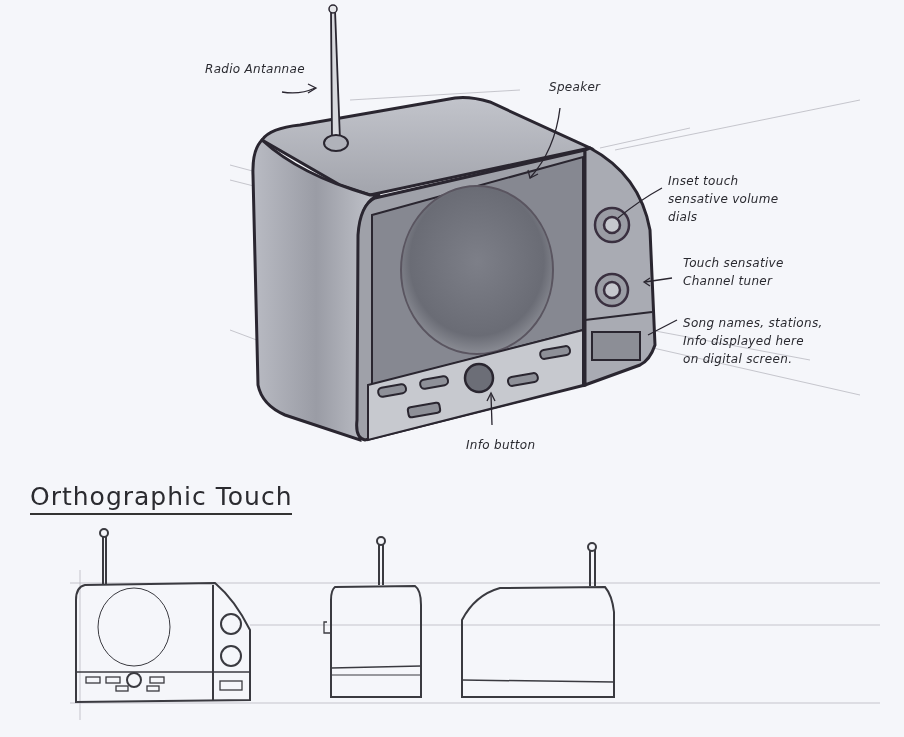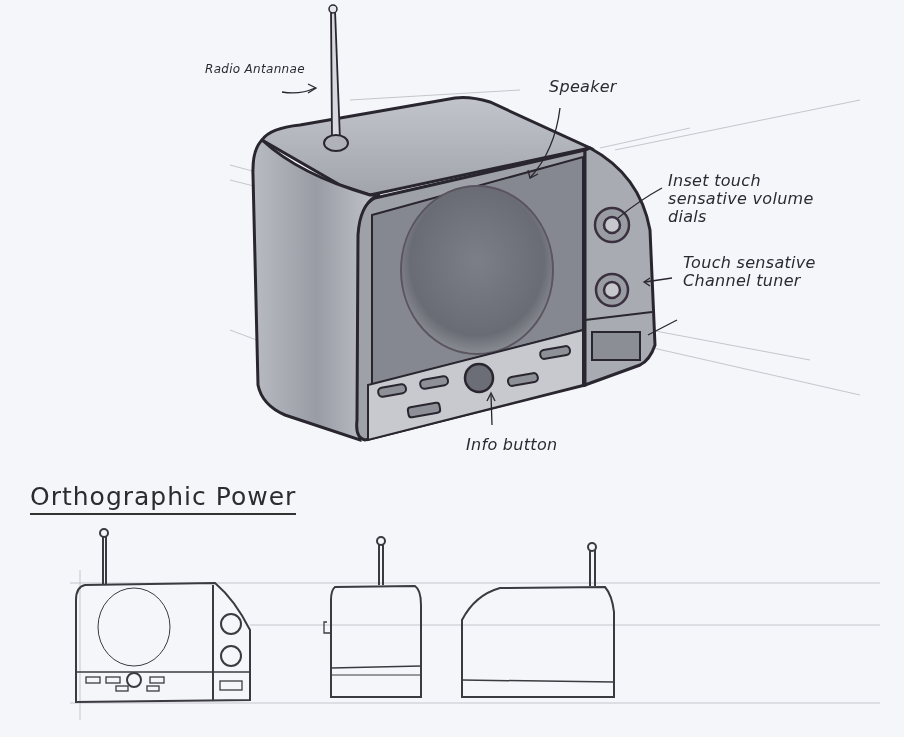--- a/index.html
+++ b/index.html
@@ -8,21 +8,21 @@
       background: #f5f6fa;
       position: relative;
       font-family: "DejaVu Sans", sans-serif;
     }
     .page { position: absolute; left: 0; top: 0; width: 904px; height: 737px; text-decoration: underline; }
     svg.sketch { position: absolute; left: 0; top: 0; }
     .label {
       position: absolute;
       color: #2a2a30;
       font-family: "DejaVu Sans", sans-serif;
-      font-size: 16px;
+      font-size: 12px;
       line-height: 18px;
       font-style: italic;
       letter-spacing: 0.3px;
       white-space: pre-line;
     }
     .title {
       position: absolute;
       left: 30px; top: 482px;
       font-family: "DejaVu Sans", sans-serif;
       font-size: 25px;
@@ -166,17 +166,20 @@
     </g>
   </svg>
 
   <div class="label" style="left:205px; top:60px; font-size:12px;">Radio Antannae</div>
   <div class="label" style="left:549px; top:78px;">Speaker</div>
   <div class="label" style="left:683px; top:254px;">Touch sensative
 Channel tuner</div>
   <div class="label" style="left:668px; top:172px;">Inset touch
 sensative volume
 dials</div>
+  <div class="label" style="left:683px; top:314px;">Song names, stations,
+Info displayed here
+on digital screen.</div>
   <div class="label" style="left:466px; top:436px;">Info button</div>
 
-  <div class="title">Orthographic Power</div>
+  <div class="title">Orthographic Touch</div>
 
 </div>
 
 </body></html>

